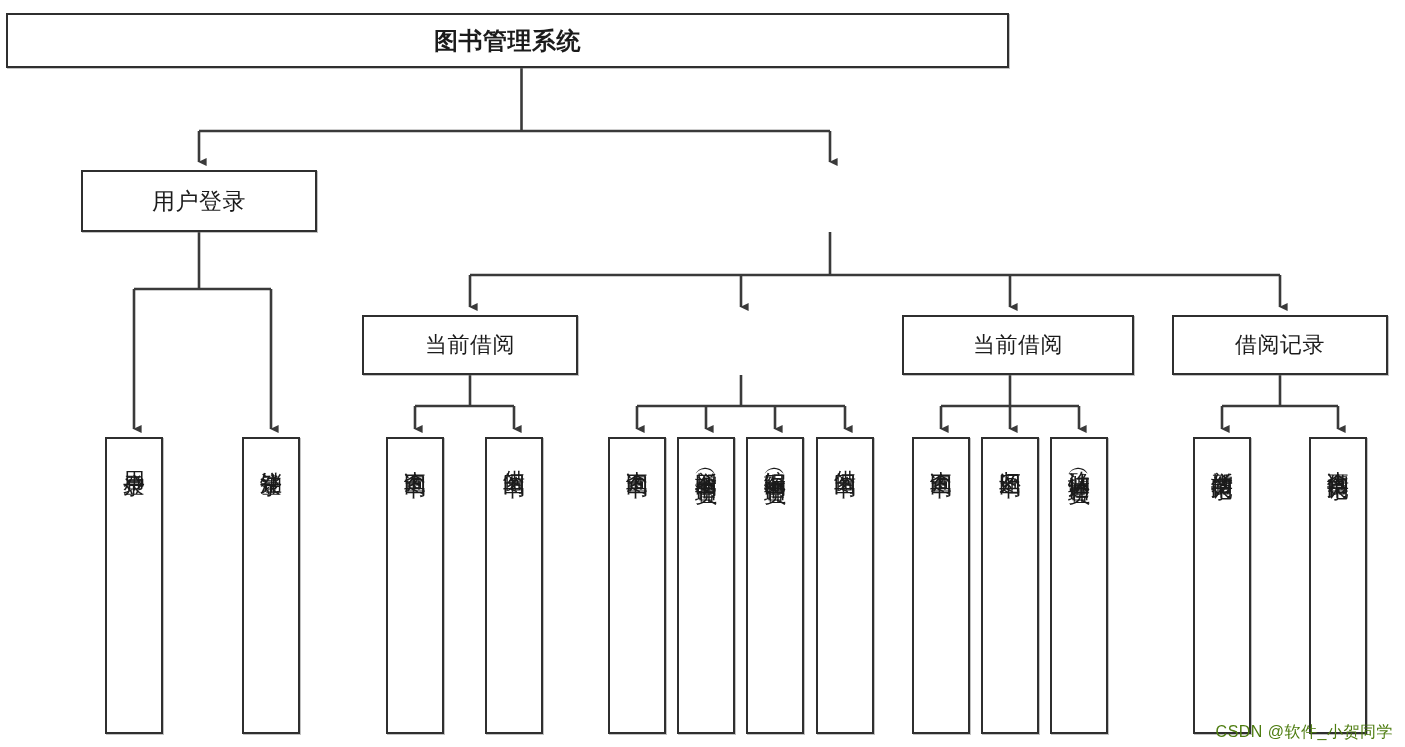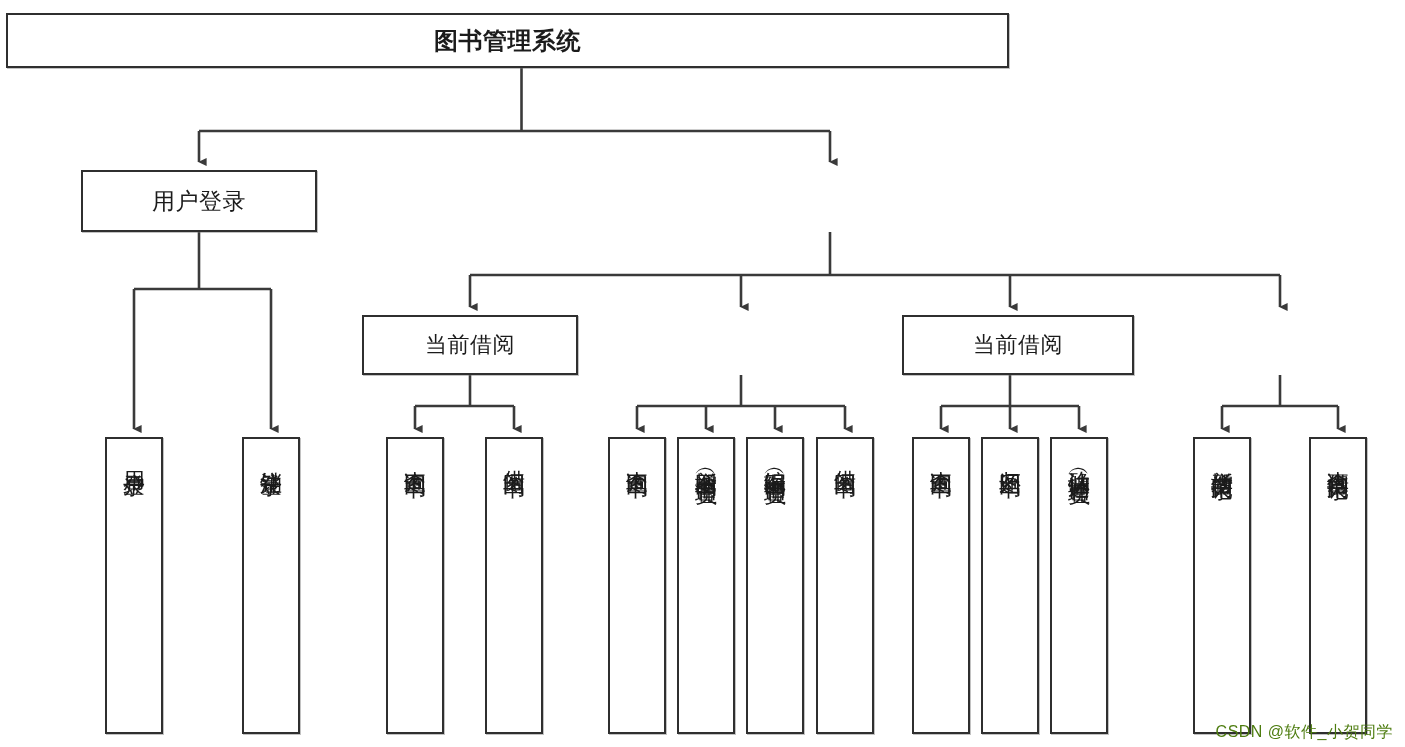--- a/index.html
+++ b/index.html
@@ -134,20 +134,23 @@
   <div class="node lvl1" style="left:81px;top:170px;width:236px;height:62px;">
     <span class="label">用户登录</span>
   </div>
 
   <div class="node lvl2" style="left:362px;top:315px;width:216px;height:60px;">
     <span class="label">当前借阅</span>
   </div>
   <div class="node lvl2" style="left:902px;top:315px;width:232px;height:60px;">
     <span class="label">当前借阅</span>
   </div>
+  <div class="node lvl2" style="left:1172px;top:315px;width:216px;height:60px;">
+    <span class="label">借阅记录</span>
+  </div>
 
   <div class="node leaf" style="left:105px;top:437px;width:58px;height:297px;">
     <span class="label">用户登录</span>
   </div>
   <div class="node leaf" style="left:242px;top:437px;width:58px;height:297px;">
     <span class="label">注销登录</span>
   </div>
 
   <div class="node leaf" style="left:386px;top:437px;width:58px;height:297px;">
     <span class="label">查询图书</span>

